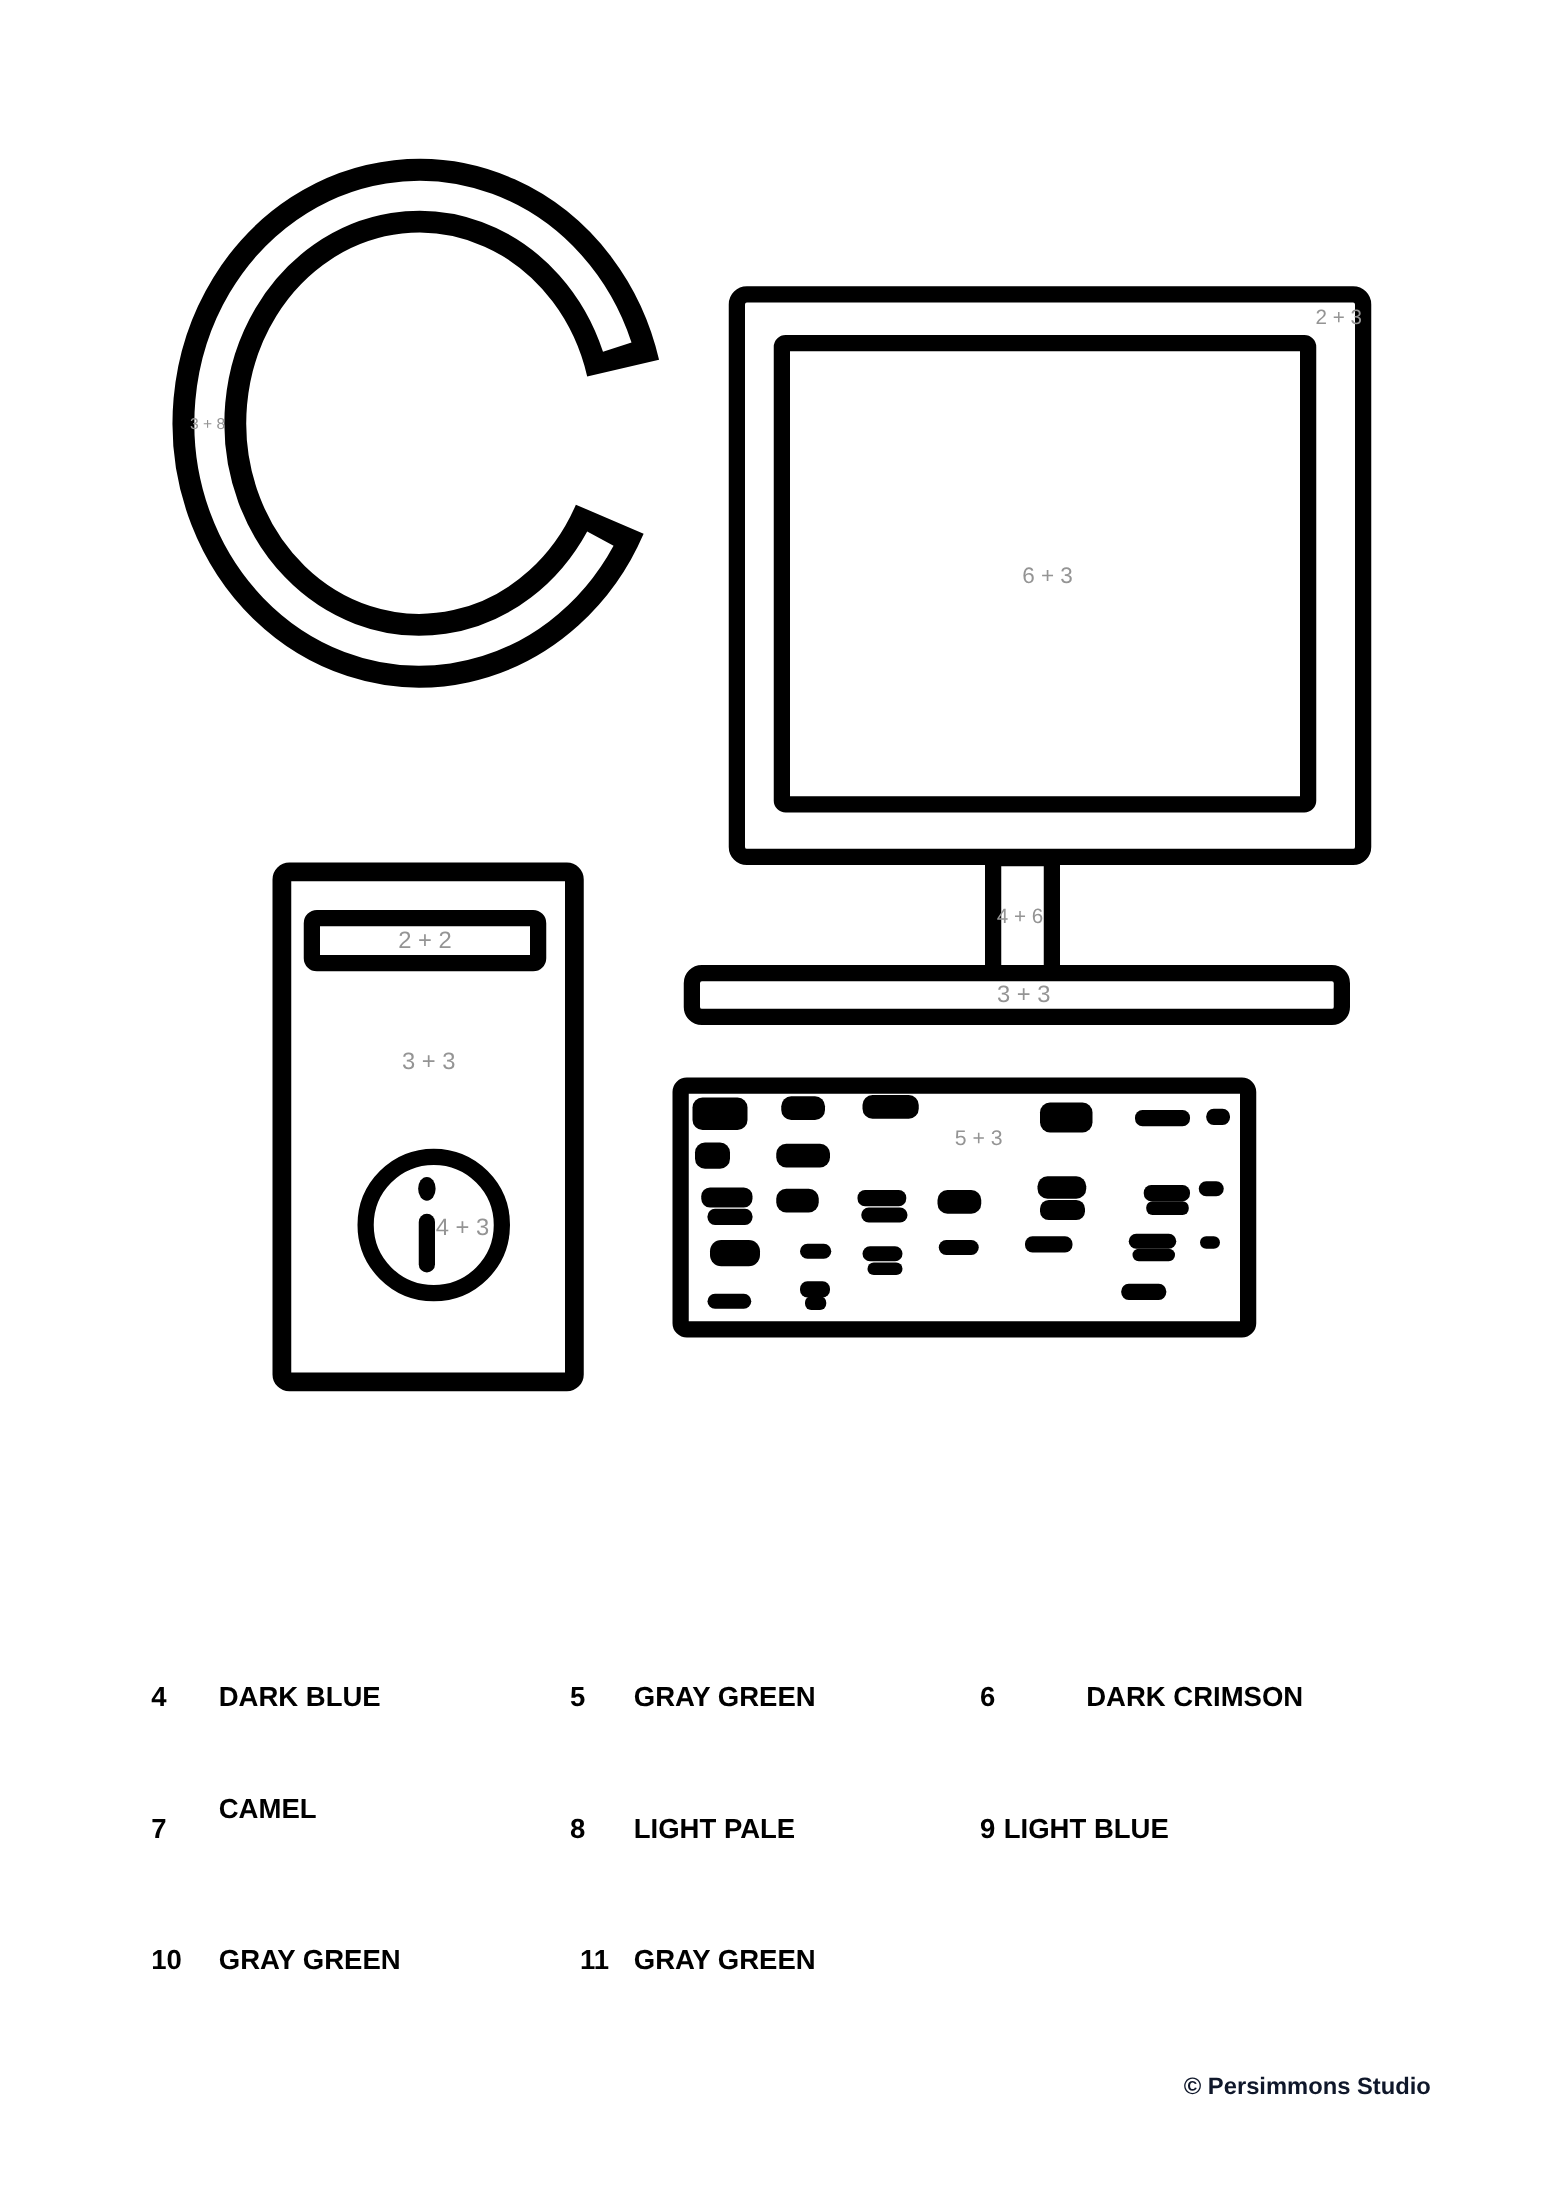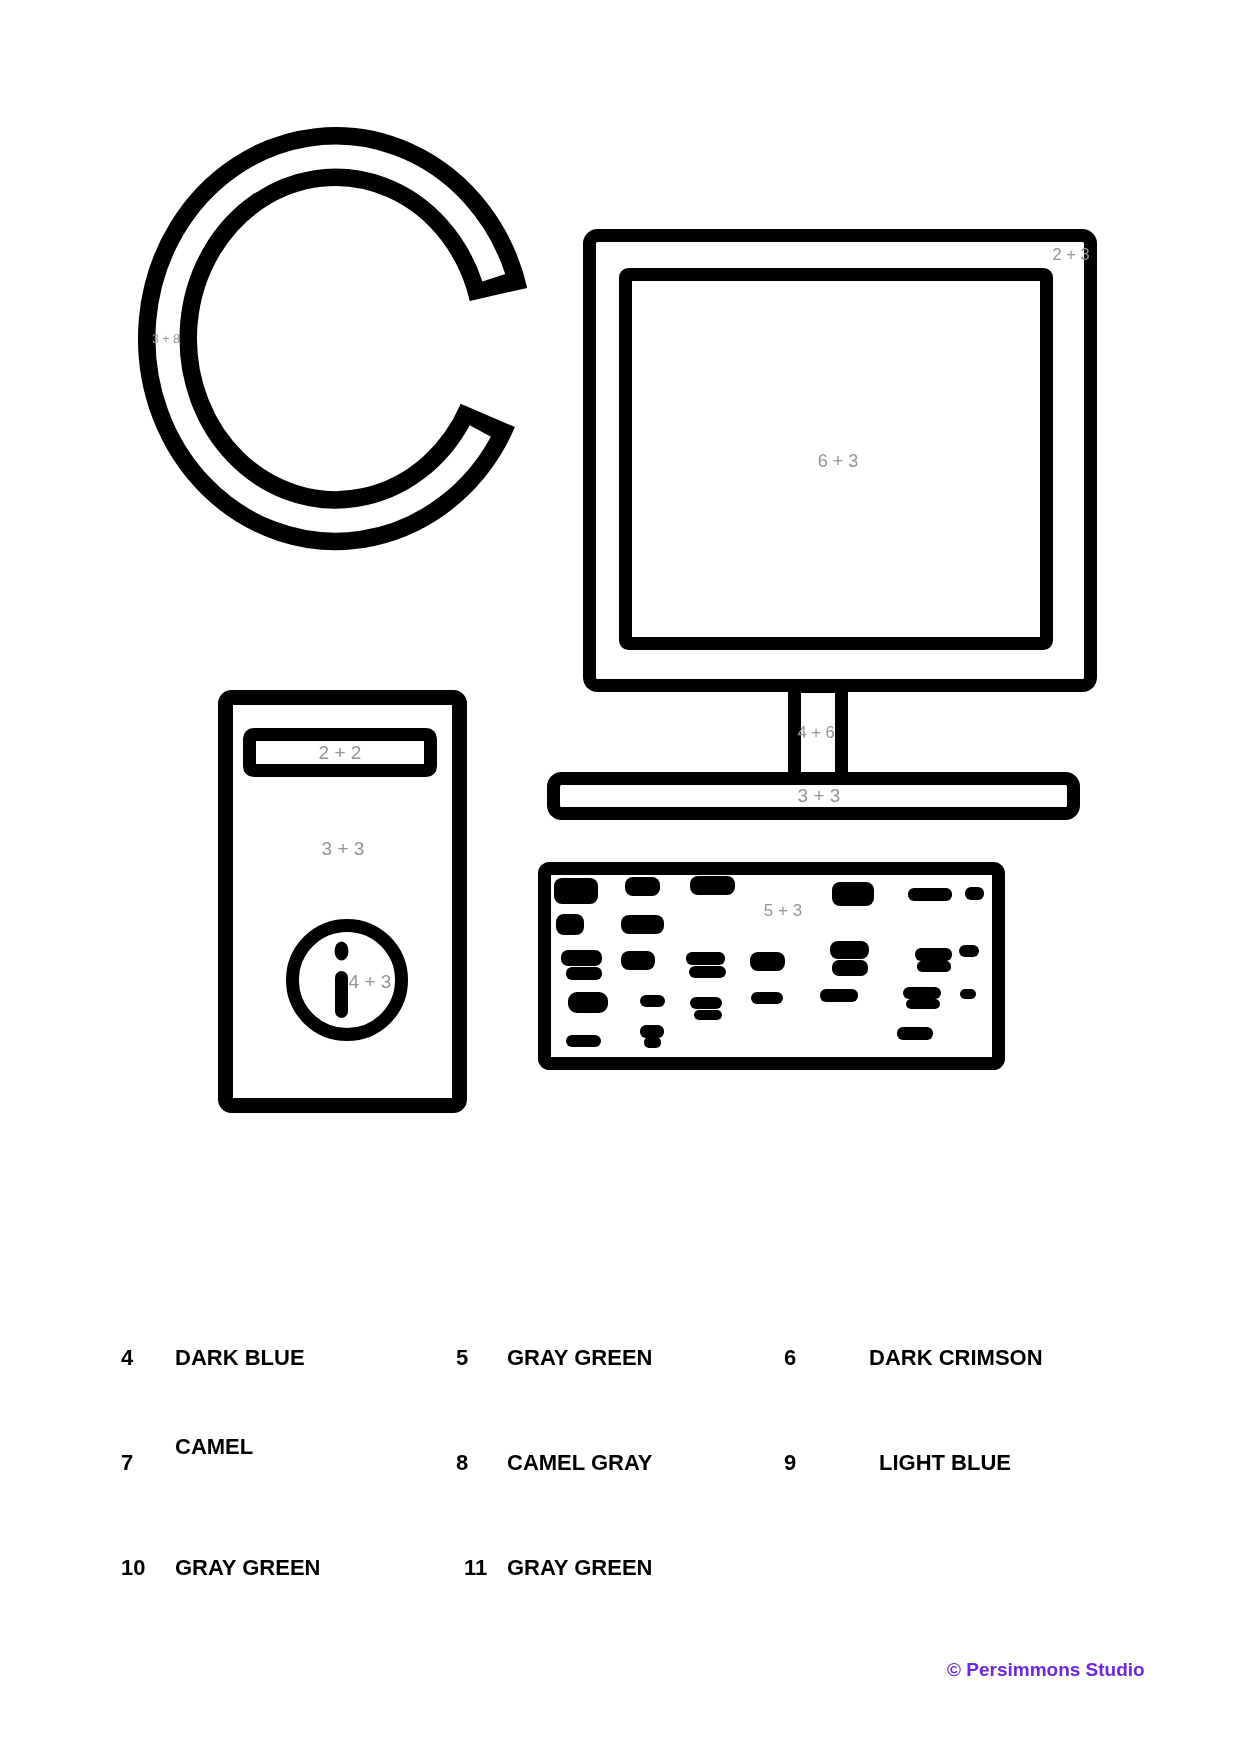--- a/index.html
+++ b/index.html
@@ -3,21 +3,21 @@
 <meta charset="utf-8">
 <style>
   html,body{margin:0;padding:0;background:#ffffff;}
   #page{position:relative;width:1240px;height:1754px;background:#ffffff;overflow:hidden;
         font-family:"Liberation Sans",sans-serif;}
   #art{position:absolute;left:0;top:0;}
   .math{fill:#949494;font-family:"Liberation Sans",sans-serif;}
   .lg{position:absolute;font-weight:bold;font-size:22px;line-height:22px;color:#000;
       font-family:"Liberation Sans",sans-serif;white-space:nowrap;}
   #copyright{position:absolute;left:947px;top:1659px;font-weight:bold;font-size:19px;
-      color:#6d28d9;font-family:"Liberation Sans",sans-serif;white-space:nowrap;}
+      color:#0f172a;font-family:"Liberation Sans",sans-serif;white-space:nowrap;}
   .stroke{fill:#ffffff;stroke:#000000;}
   .kd{fill:#000000;stroke:none;}
 </style>
 </head>
 <body>
 
 <div id="page">
 
   <svg id="art" width="1240" height="1754" viewBox="0 0 1240 1754">
 
@@ -101,23 +101,23 @@
     <div class="lg" style="left:121px;top:1347px">4</div>
     <div class="lg" style="left:175px;top:1347px">DARK BLUE</div>
     <div class="lg" style="left:456px;top:1347px">5</div>
     <div class="lg" style="left:507px;top:1347px">GRAY GREEN</div>
     <div class="lg" style="left:784px;top:1347px">6</div>
     <div class="lg" style="left:869px;top:1347px">DARK CRIMSON</div>
 
     <div class="lg" style="left:121px;top:1452px">7</div>
     <div class="lg" style="left:175px;top:1436px">CAMEL</div>
     <div class="lg" style="left:456px;top:1452px">8</div>
-    <div class="lg" style="left:507px;top:1452px">CAMEL GRAY</div>
+    <div class="lg" style="left:507px;top:1452px">LIGHT PALE</div>
     <div class="lg" style="left:784px;top:1452px">9</div>
-    <div class="lg" style="left:879px;top:1452px">LIGHT BLUE</div>
+    <div class="lg" style="left:803px;top:1452px">LIGHT BLUE</div>
 
     <div class="lg" style="left:121px;top:1557px">10</div>
     <div class="lg" style="left:175px;top:1557px">GRAY GREEN</div>
     <div class="lg" style="left:464px;top:1557px">11</div>
     <div class="lg" style="left:507px;top:1557px">GRAY GREEN</div>
   </div>
 
   <div id="copyright">© Persimmons Studio</div>
 </div>
 

